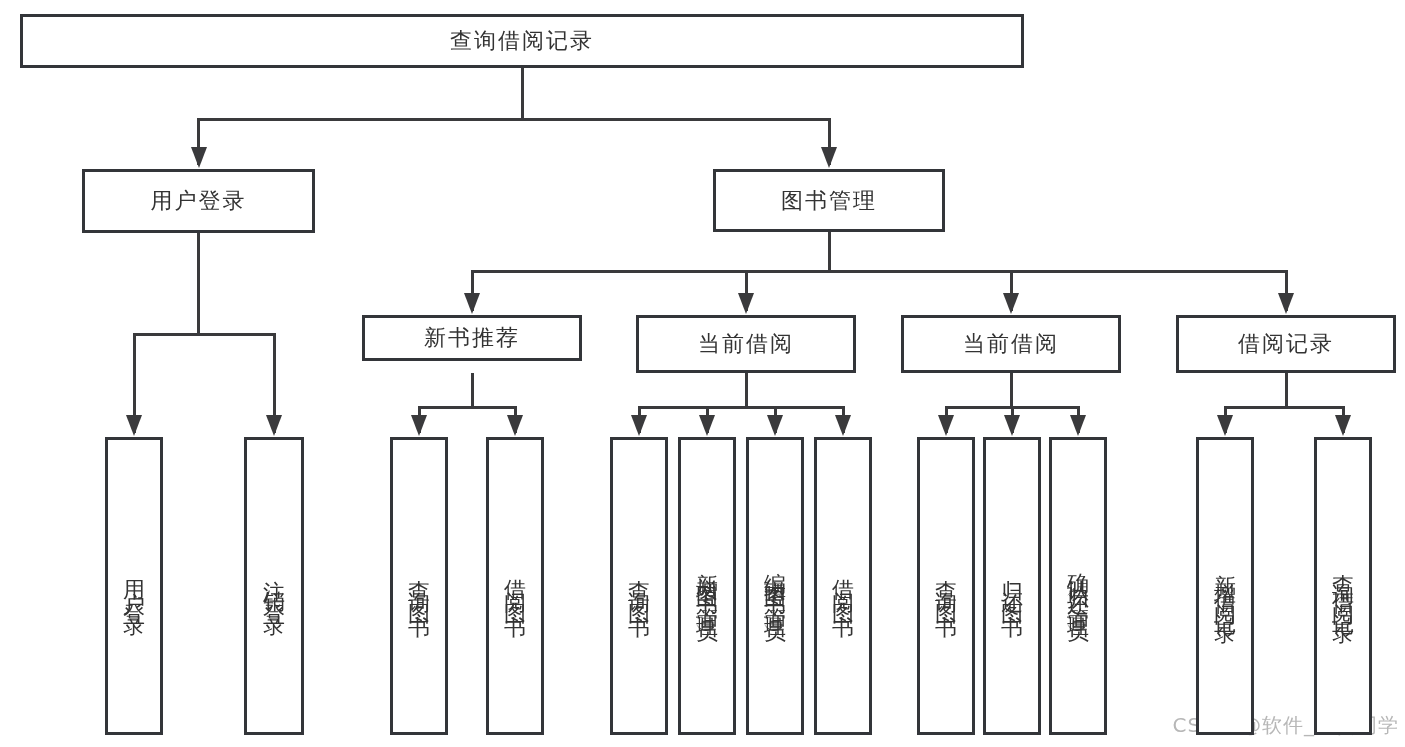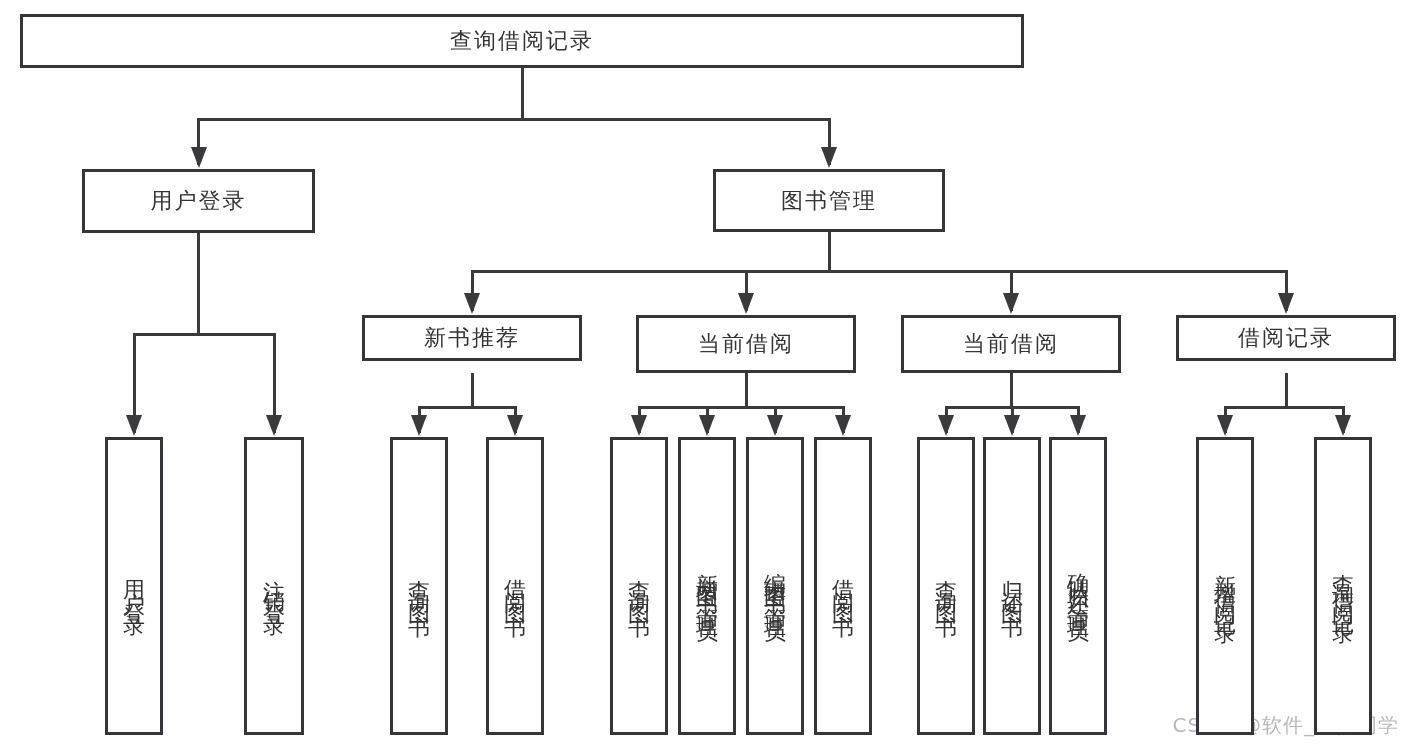--- a/index.html
+++ b/index.html
@@ -74,21 +74,21 @@
     </div>
     <div class="node h" style="left: 362px; top: 315px; width: 220px; height: 46px;">
       <span class="lbl">新书推荐</span>
     </div>
     <div class="node h" style="left: 636px; top: 315px; width: 220px; height: 58px;">
       <span class="lbl">当前借阅</span>
     </div>
     <div class="node h" style="left: 901px; top: 315px; width: 220px; height: 58px;">
       <span class="lbl">当前借阅</span>
     </div>
-    <div class="node h" style="left: 1176px; top: 315px; width: 220px; height: 46px;">
+    <div class="node h" style="left: 1176px; top: 315px; width: 220px; height: 58px;">
       <span class="lbl">借阅记录</span>
     </div>
     <div class="node v" style="left: 105px; top: 437px; width: 58px; height: 298px;">
       <span class="lbl" style="letter-spacing: 12px;">用户登录</span>
     </div>
     <div class="node v" style="left: 244px; top: 437px; width: 60px; height: 298px;">
       <span class="lbl" style="letter-spacing: 12px;">注销登录</span>
     </div>
     <div class="node v" style="left: 390px; top: 437px; width: 58px; height: 298px;">
       <span class="lbl" style="letter-spacing: 12px;">查询图书</span>

